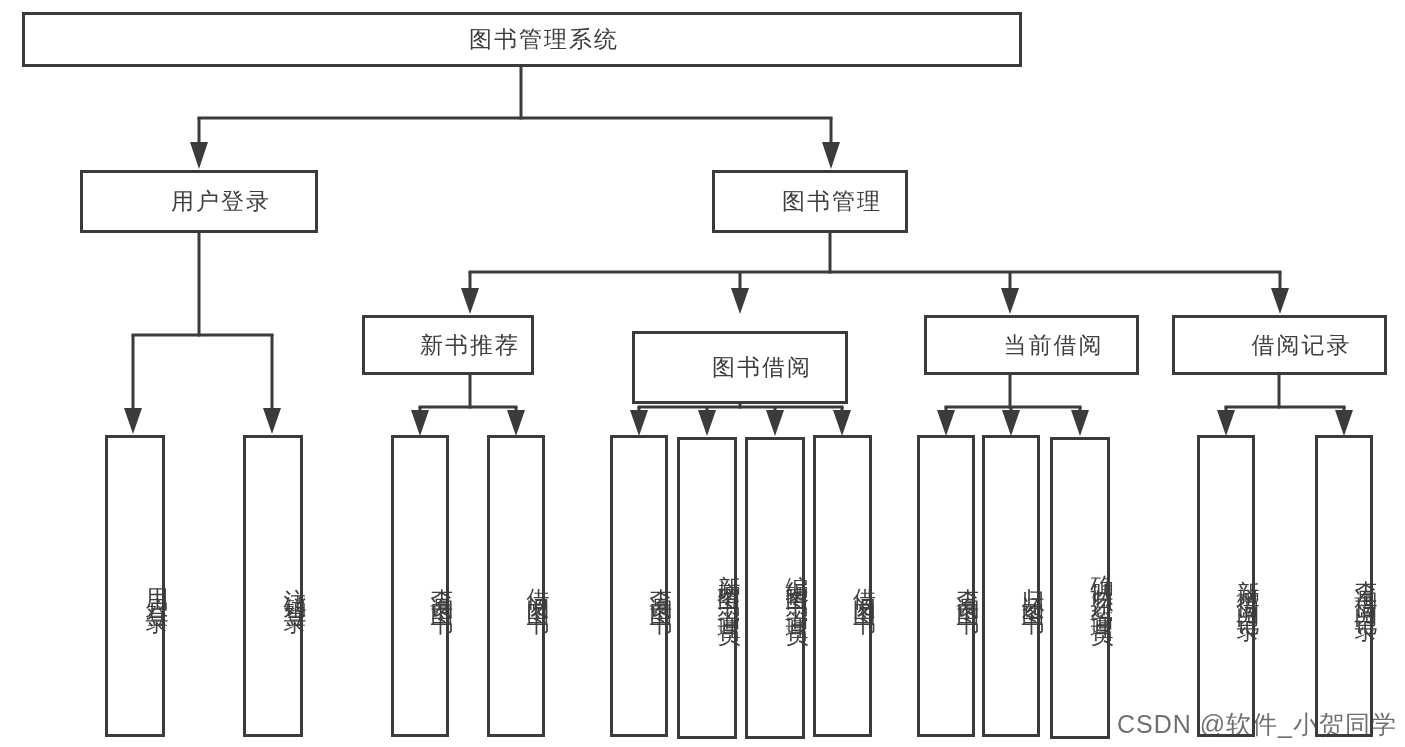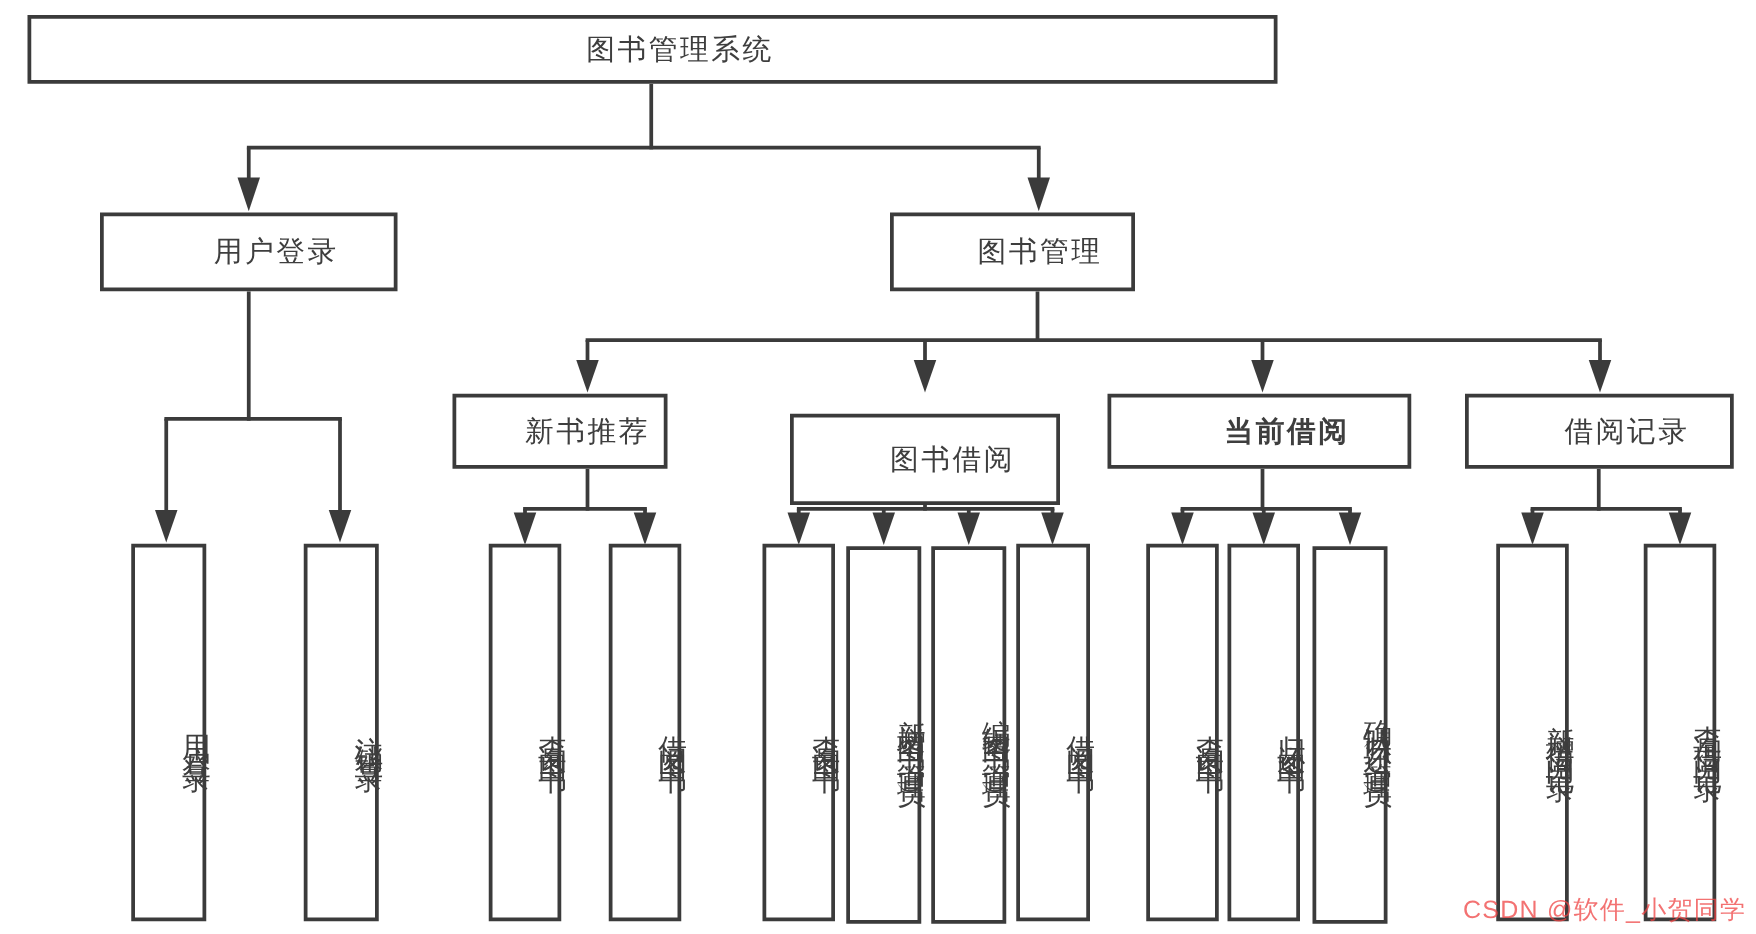--- a/index.html
+++ b/index.html
@@ -30,22 +30,22 @@
     text-orientation:mixed;
     font-size:23px;
     letter-spacing:8px;
     line-height:1;
     color:#3e3e3e;
     white-space:nowrap;
   }
   .watermark{
     position:absolute;
     right:8px;bottom:6px;
-    font-size:20px;
-    color:#ef4444;
+    font-size:25px;
+    color:#404040;
     opacity:.75;
     z-index:3;
     letter-spacing:1px;
     white-space:nowrap;
   }
 </style>
 </head>
 <body>
 
 <div class="canvas">
@@ -133,21 +133,21 @@
   <div class="box" style="left:712px;top:170px;width:196px;height:63px;">
     <span class="hlabel">图书管理</span>
   </div>
 
   <div class="box" style="left:362px;top:315px;width:172px;height:60px;">
     <span class="hlabel">新书推荐</span>
   </div>
   <div class="box" style="left:632px;top:331px;width:216px;height:73px;">
     <span class="hlabel">图书借阅</span>
   </div>
-  <div class="box" style="left:886px;top:315px;width:243px;height:60px;font-weight:bold;">
+  <div class="box" style="left:924px;top:315px;width:215px;height:60px;">
     <span class="hlabel">当前借阅</span>
   </div>
   <div class="box" style="left:1172px;top:315px;width:215px;height:60px;">
     <span class="hlabel">借阅记录</span>
   </div>
 
   <div class="box vbox" style="left:105px;top:435px;width:60px;height:302px;">
     <span class="vlabel">用户登录</span>
   </div>
   <div class="box vbox" style="left:243px;top:435px;width:60px;height:302px;">

